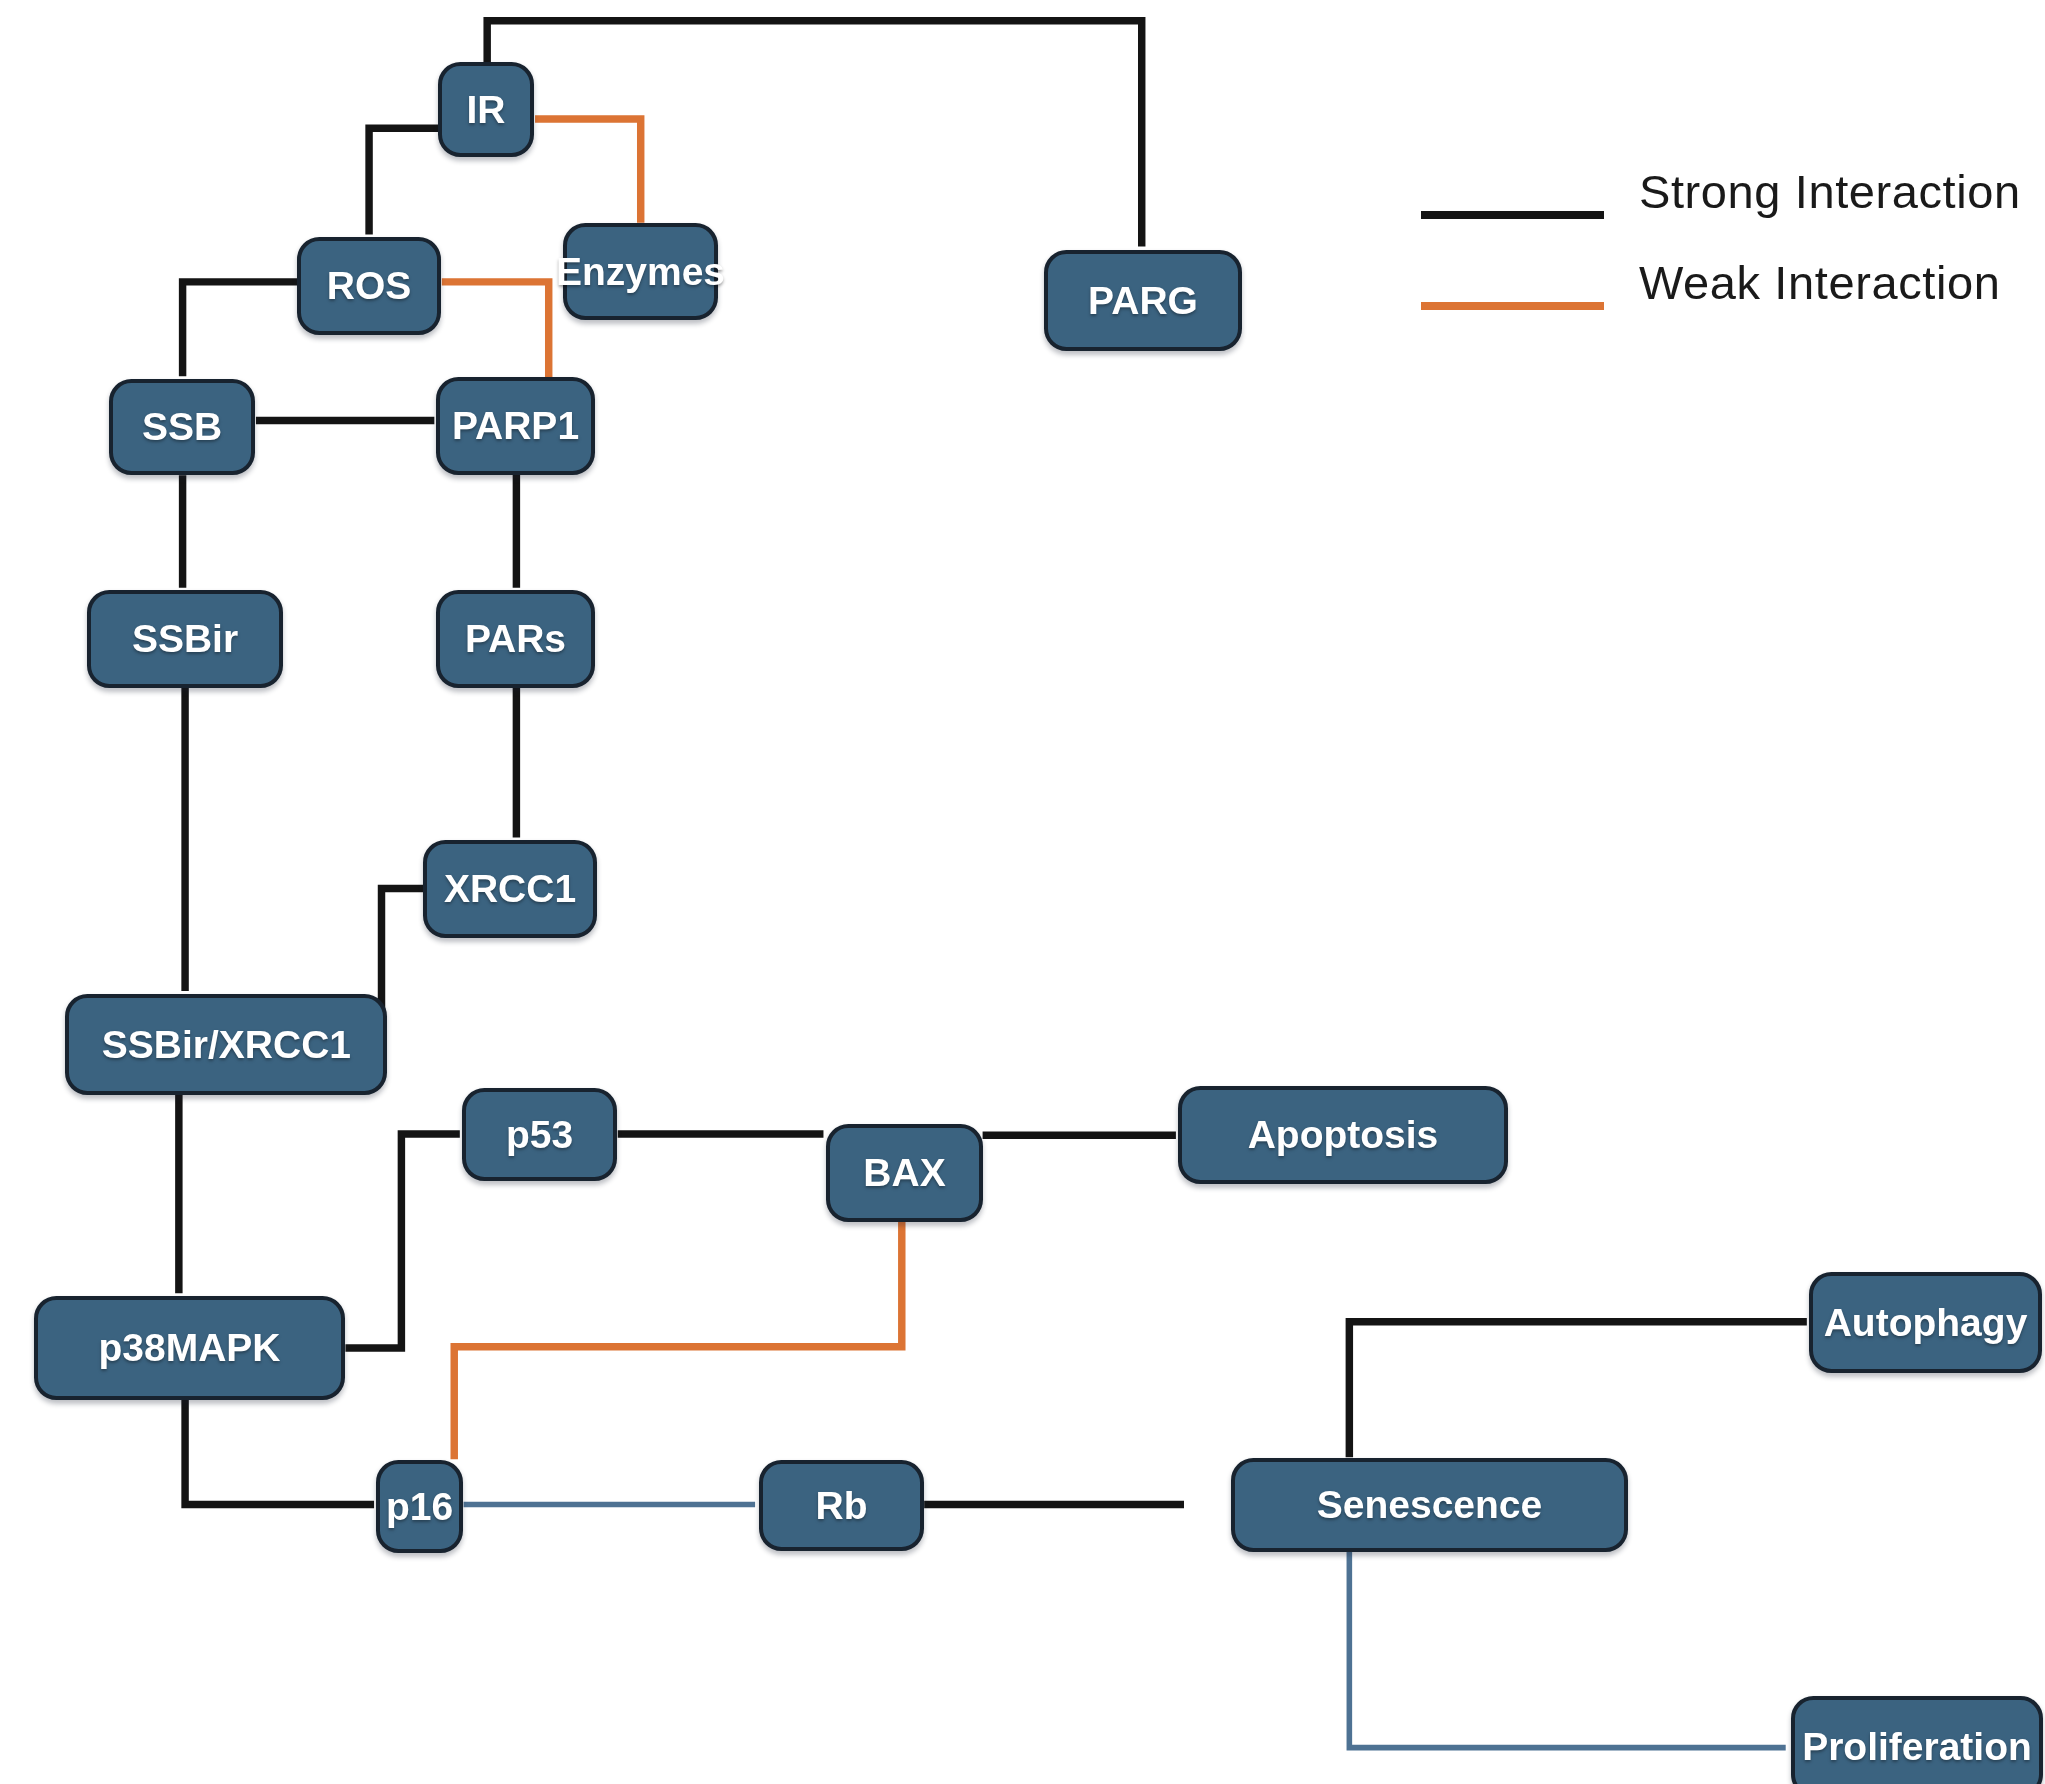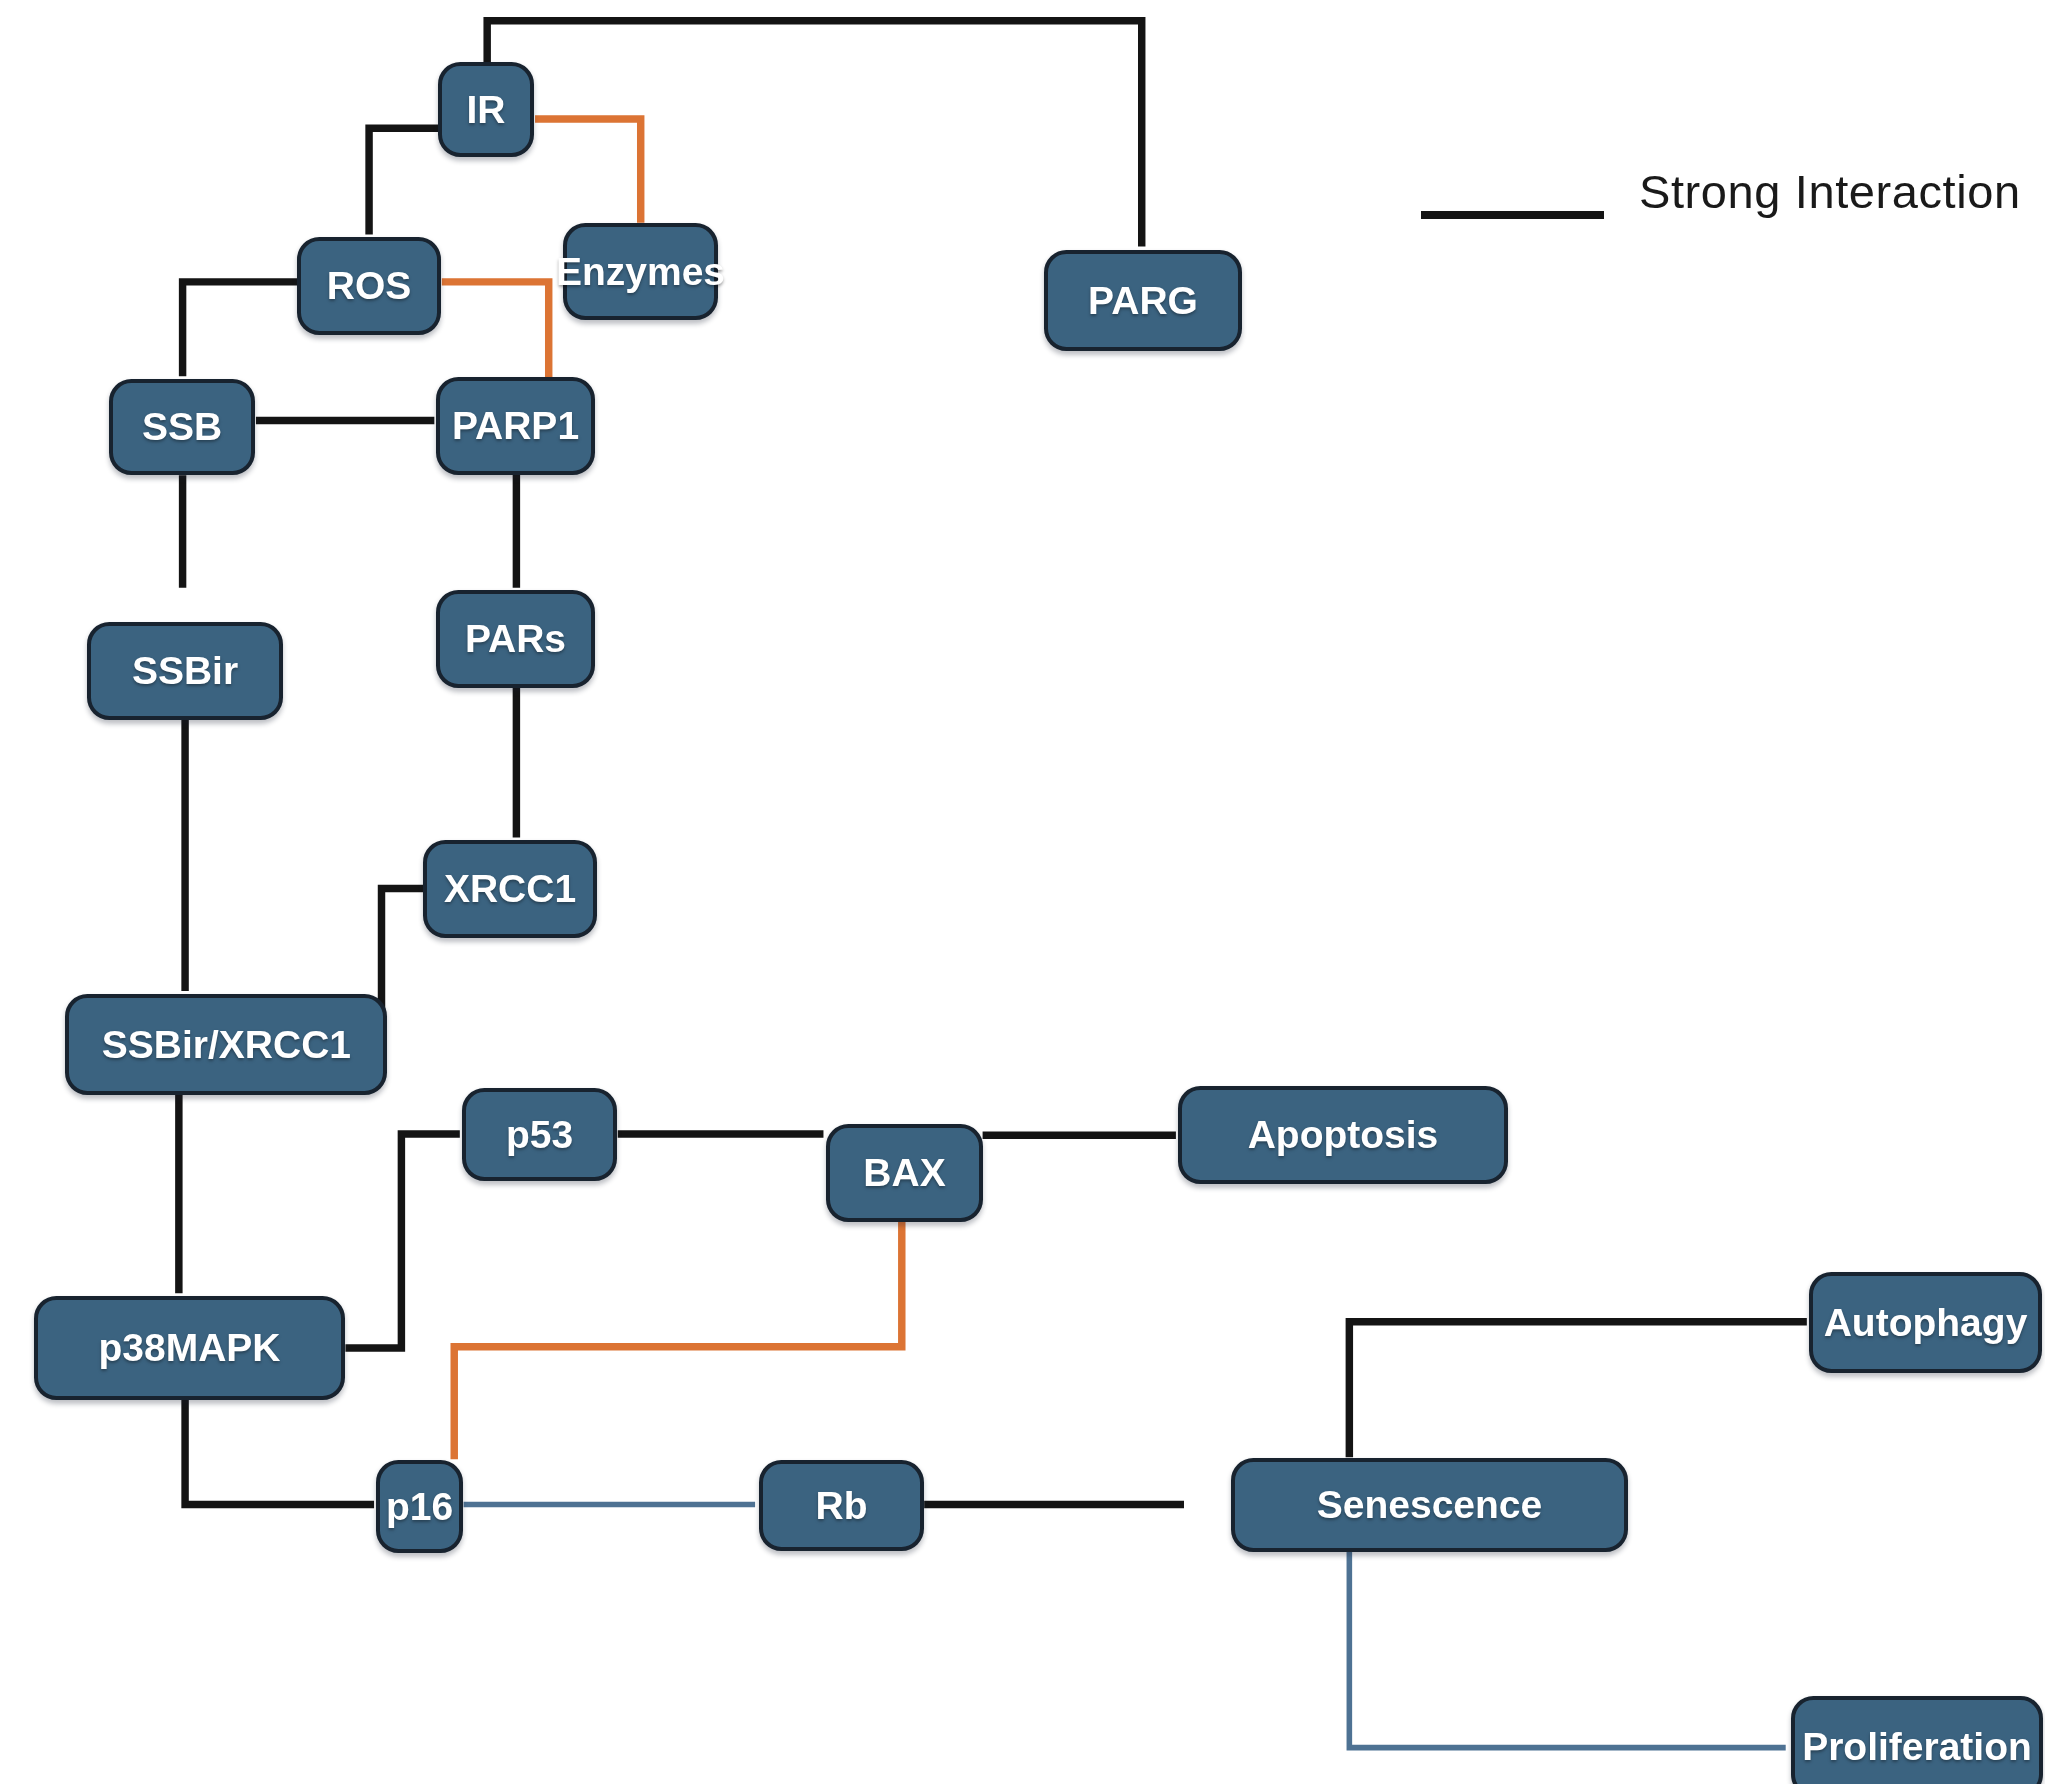--- a/index.html
+++ b/index.html
@@ -87,35 +87,39 @@
     <path class="strong" d="M 2170 2338 L 2170 2120 L 2906 2120" marker-end="url(#arrow-black)"></path>
     <path class="blue" d="M 2170 2489 L 2170 2805 L 2872 2805" marker-end="url(#arrow-blue)"></path>
   </svg>
 
   <div class="node" style="left:438px;  top:58px;   width:96px; height:95px;">IR</div>
   <div class="node" style="left:297px;  top:233px;  width:144px; height:98px;">ROS</div>
   <div class="node" style="left:563px;  top:219px;  width:155px; height:97px;">Enzymes</div>
   <div class="node" style="left:1044px; top:246px;  width:198px; height:101px;">PARG</div>
   <div class="node" style="left:109px;  top:375px;  width:146px; height:96px;">SSB</div>
   <div class="node" style="left:436px;  top:373px;  width:159px; height:98px;">PARP1</div>
-  <div class="node" style="left:87px;  top:586px;  width:196px; height:98px;margin-top:32px;">SSBir</div>
+  <div class="node" style="left:87px;  top:586px;  width:196px; height:98px;">SSBir</div>
   <div class="node" style="left:436px;  top:586px;  width:159px; height:98px;">PARs</div>
   <div class="node" style="left:423px;  top:836px; width:174px; height:98px;">XRCC1</div>
   <div class="node" style="left:17.4px;   top:990px; width:322px; height:101px;margin-left:48px;">SSBir/XRCC1</div>
   <div class="node" style="left:462px;  top:1084px; width:155px; height:93px;">p53</div>
   <div class="node" style="left:826px; top:1084px; width:157px; height:98px;margin-top:36px;">BAX</div>
   <div class="node" style="left:1178px; top:1082px; width:330px; height:98px;">Apoptosis</div>
   <div class="node" style="left:34px;   top:1292px; width:311px; height:104px;">p38MAPK</div>
   <div class="node" style="left:376px;  top:1456px; width:87px; height:93px;">p16</div>
   <div class="node" style="left:759px; top:1456px; width:165px; height:91px;">Rb</div>
   <div class="node" style="left:1186px; top:1454px; width:397px; height:94px;margin-left:45px;">Senescence</div>
   <div class="node" style="left:1809px; top:1268px; width:233px; height:101px;">Autophagy</div>
   <div class="node" style="left:1791px; top:1692px; width:252px; height:101px;">Proliferation</div>
 
   <div class="legend">
     <div class="legend-row">
       <span class="legend-swatch strong-swatch"></span>
       <span class="legend-label">Strong Interaction</span>
     </div>
+    <div class="legend-row">
+      <span class="legend-swatch weak-swatch"></span>
+      <span class="legend-label">Weak Interaction</span>
+    </div>
   </div>
 
 </div>
 
 
 </body></html>

